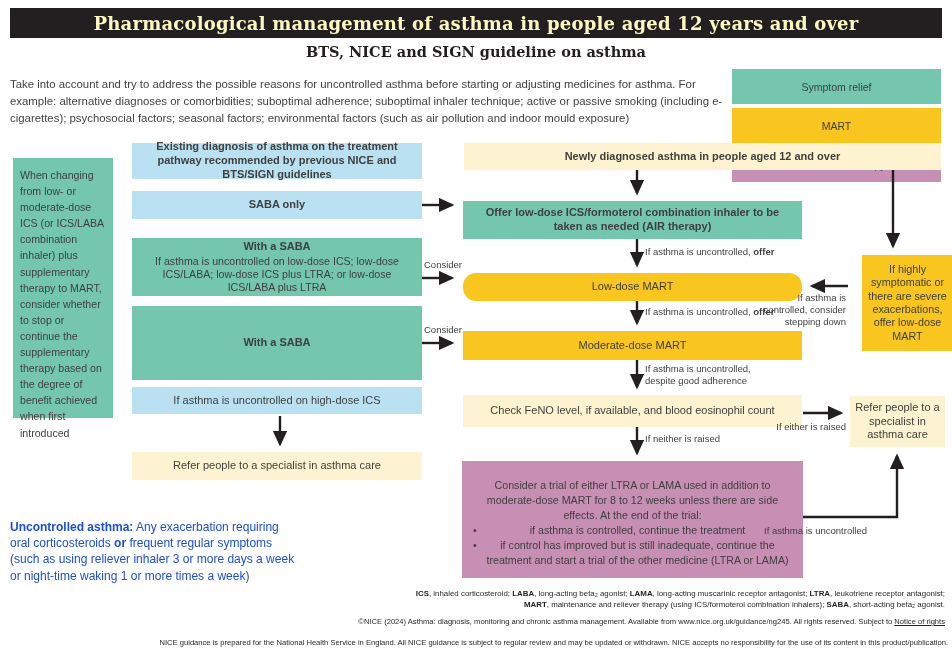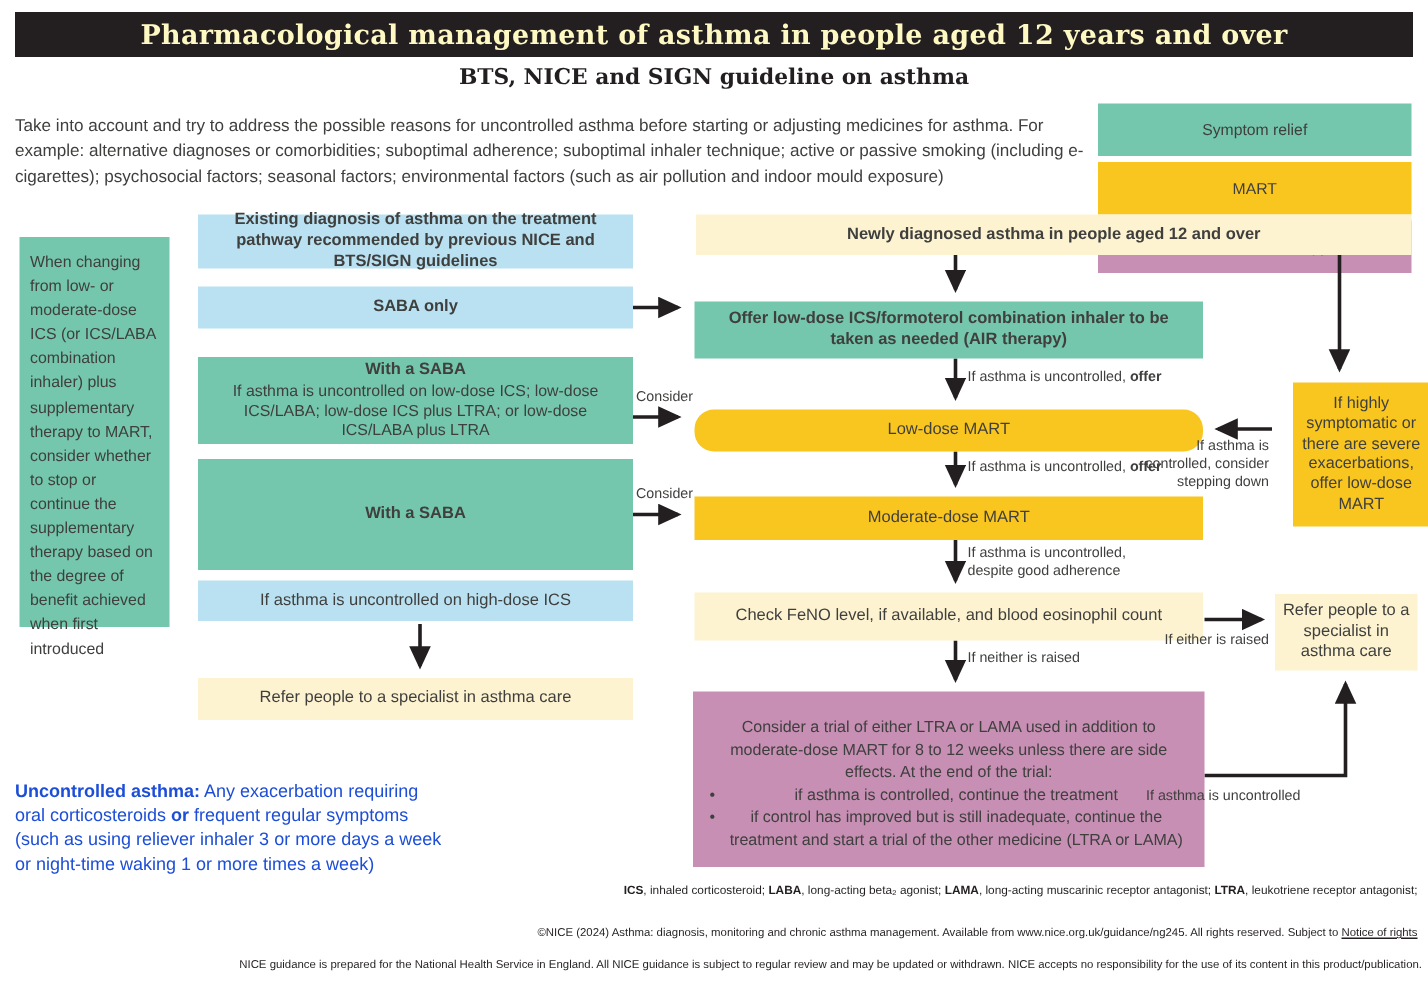--- a/index.html
+++ b/index.html
@@ -162,15 +162,16 @@
 <div class="lbl wrap" style="left:645px;top:363px;width:135px;">If asthma is uncontrolled, despite good adherence</div>
 <div class="lbl wrap" style="left:760px;top:292px;width:86px;text-align:right;">If asthma is controlled, consider stepping down</div>
 <div class="lbl" style="left:645px;top:433px;">If neither is raised</div>
 <div class="lbl" style="left:746px;top:421px;width:100px;text-align:right;">If either is raised</div>
 <div class="lbl" style="left:764px;top:525px;">If asthma is uncontrolled</div>
 
 <div class="def"><span class="bold">Uncontrolled asthma:</span><span> Any exacerbation requiring oral corticosteroids </span><span class="bold">or</span><span> frequent regular symptoms (such as using reliever inhaler 3 or more days a week or night-time waking 1 or more times a week)</span></div>
 
 <div class="abbr">
   <div><span class="bold">ICS</span><span>, inhaled corticosteroid; </span><span class="bold">LABA</span><span>, long-acting beta₂ agonist; </span><span class="bold">LAMA</span><span>, long-acting muscarinic receptor antagonist; </span><span class="bold">LTRA</span><span>, leukotriene receptor antagonist;</span></div>
+  <div><span class="bold">MART</span><span>, maintenance and reliever therapy (using ICS/formoterol combination inhalers); </span><span class="bold">SABA</span><span>, short-acting beta₂ agonist.</span></div>
 </div>
 <div class="copyright"><span>©NICE (2024) Asthma: diagnosis, monitoring and chronic asthma management. Available from www.nice.org.uk/guidance/ng245. All rights reserved. Subject to </span><span class="u">Notice of rights</span></div>
 <div class="disclaimer">NICE guidance is prepared for the National Health Service in England. All NICE guidance is subject to regular review and may be updated or withdrawn. NICE accepts no responsibility for the use of its content in this product/publication.</div>
 
 </body></html>

